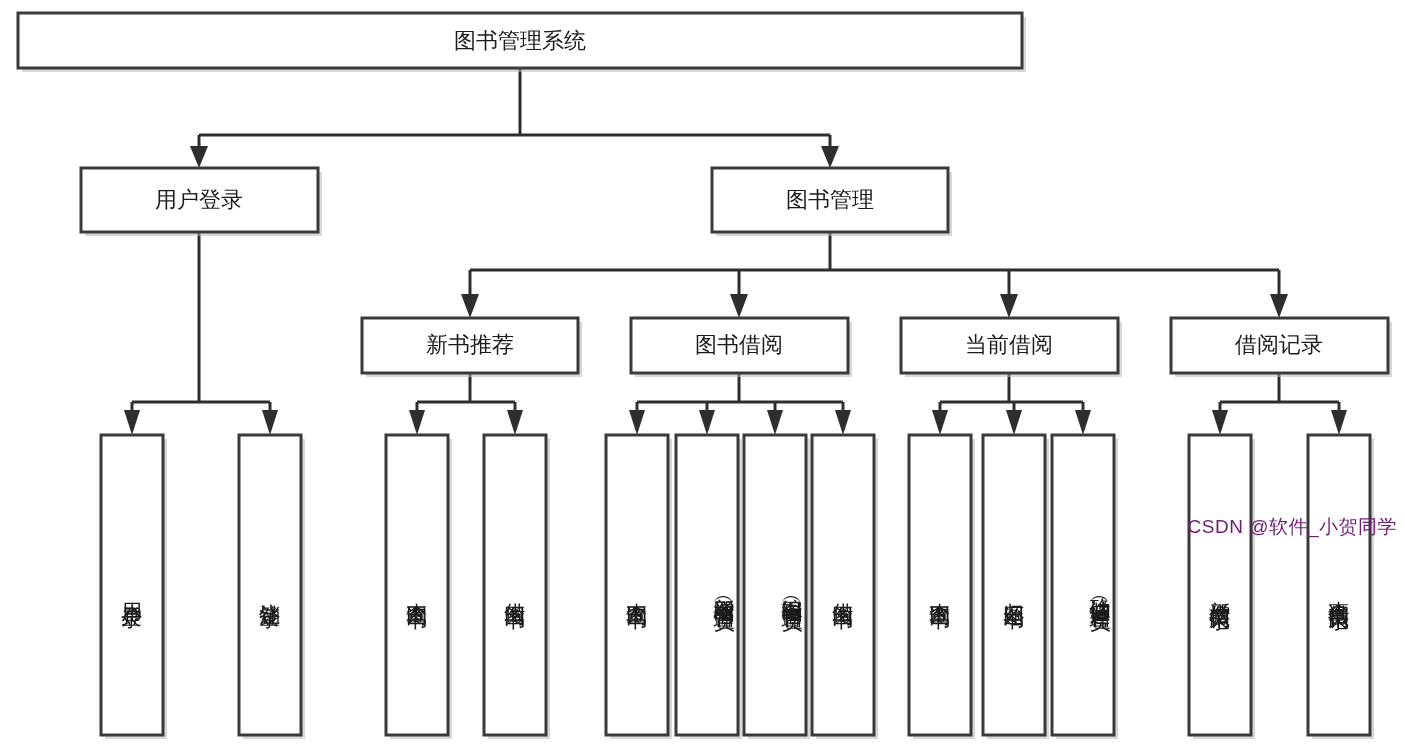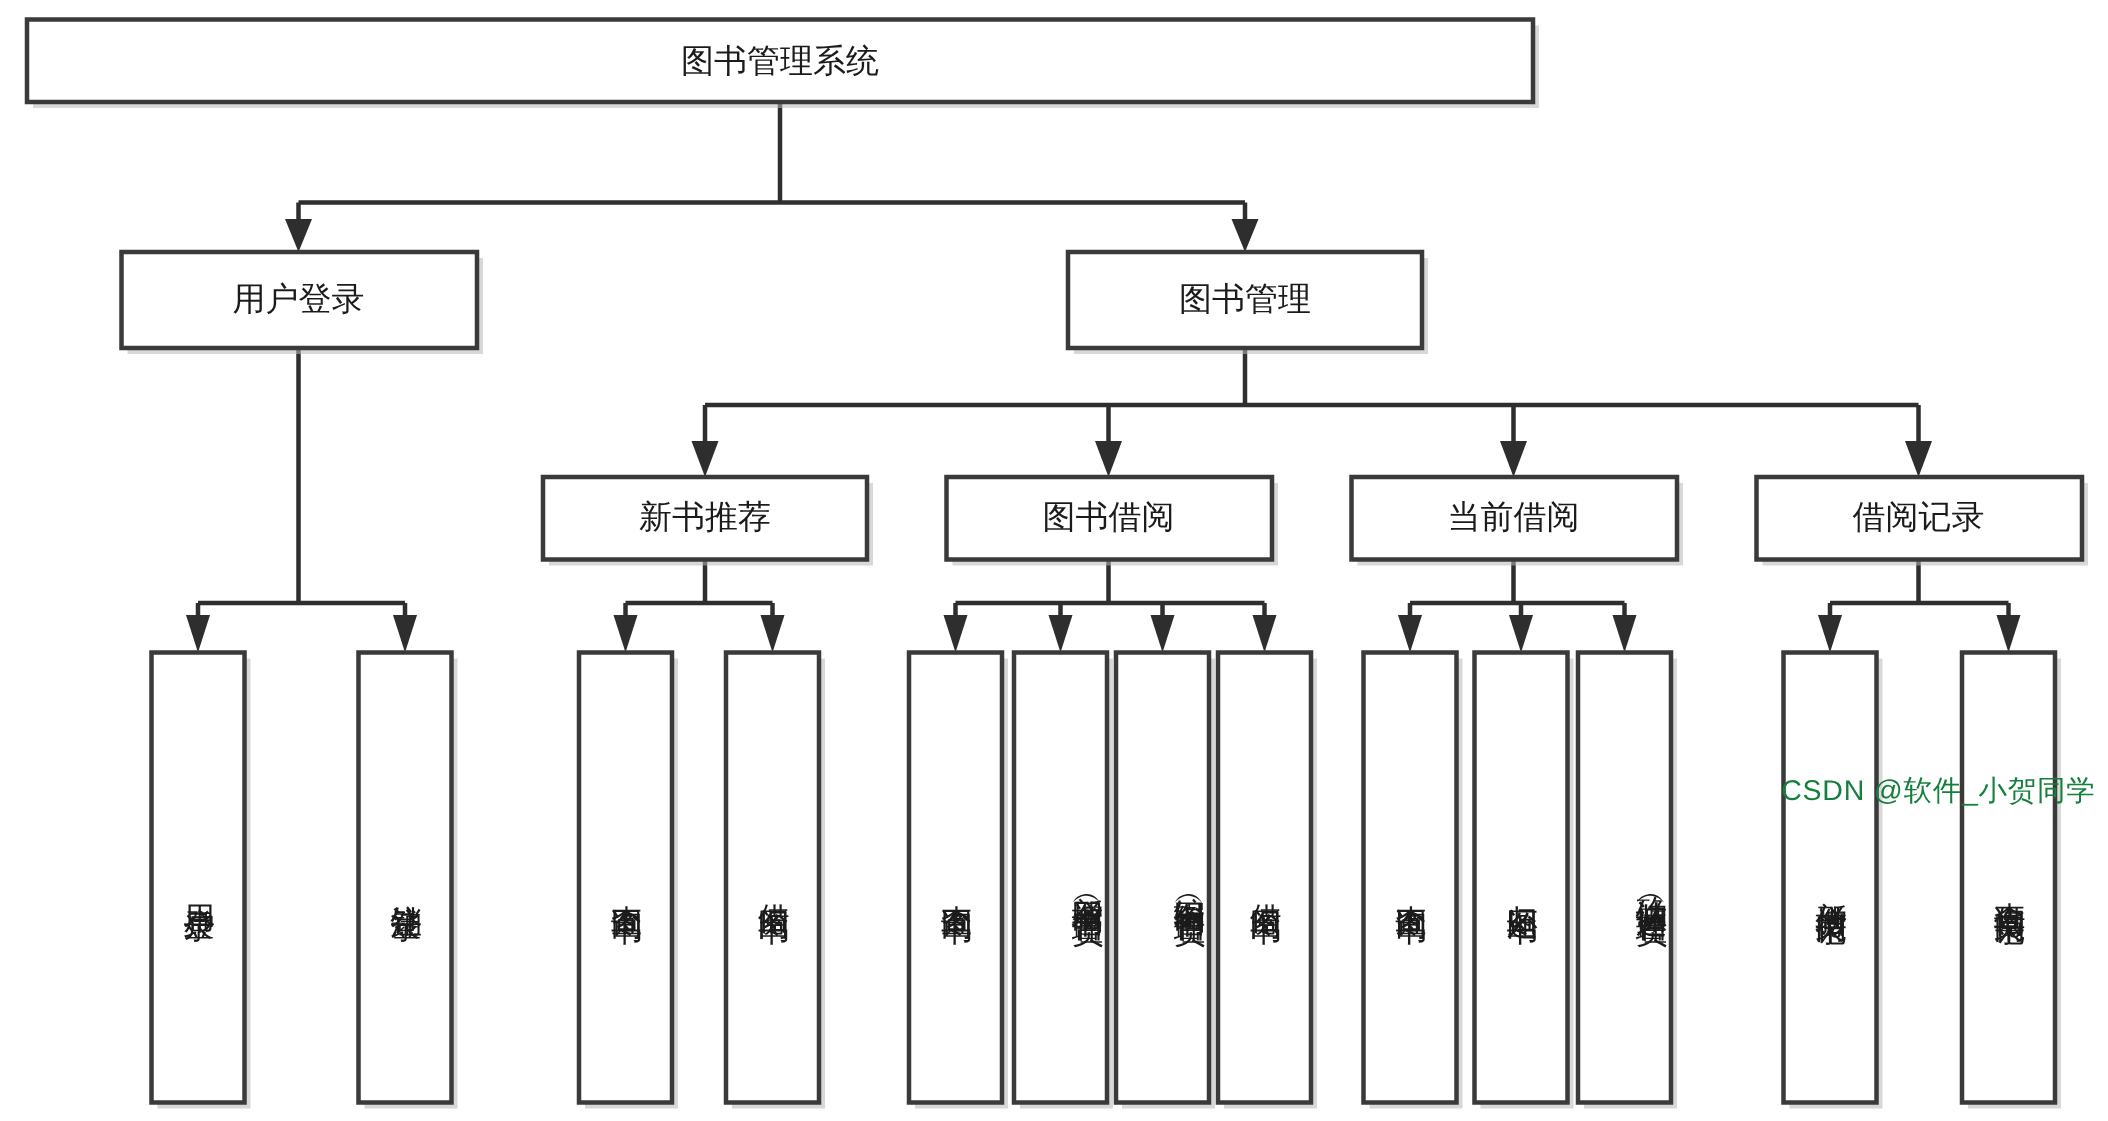--- a/index.html
+++ b/index.html
@@ -69,21 +69,21 @@
     pointer-events: none;
     padding-top: 10px;
     box-sizing: border-box;
   }
   .watermark {
     position: absolute;
     right: 8px;
     bottom: 4px;
     font-family: "Liberation Sans", "DejaVu Sans", sans-serif;
     font-size: 19px;
-    color: #15803d;
+    color: #701a75;
     letter-spacing: 0.5px;
     user-select: none;
   }
 </style>
 </head>
 <body>
 
 <div id="diagram-root">
 
   <svg id="flow" viewBox="0 0 1405 747">

